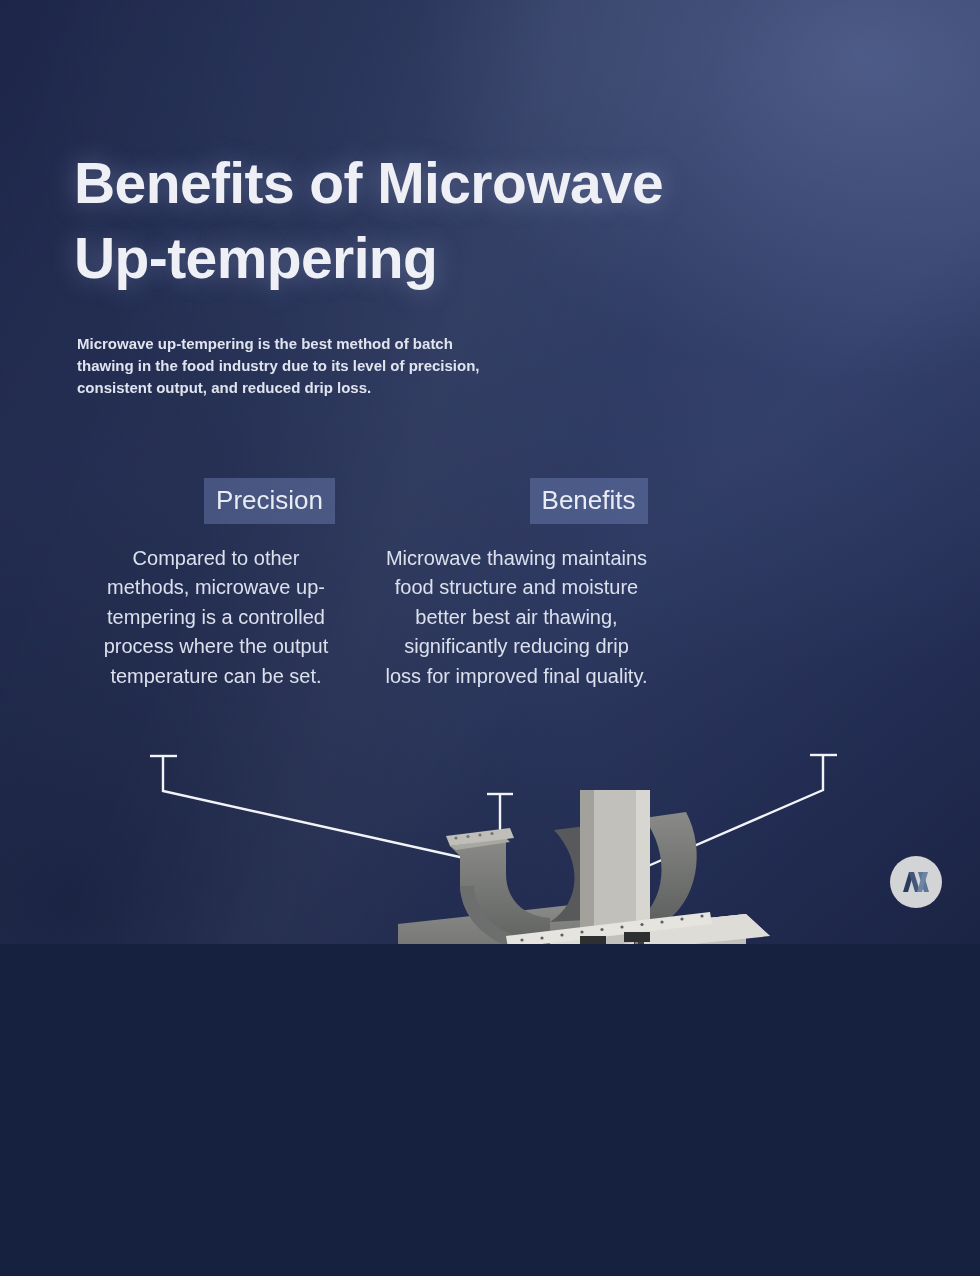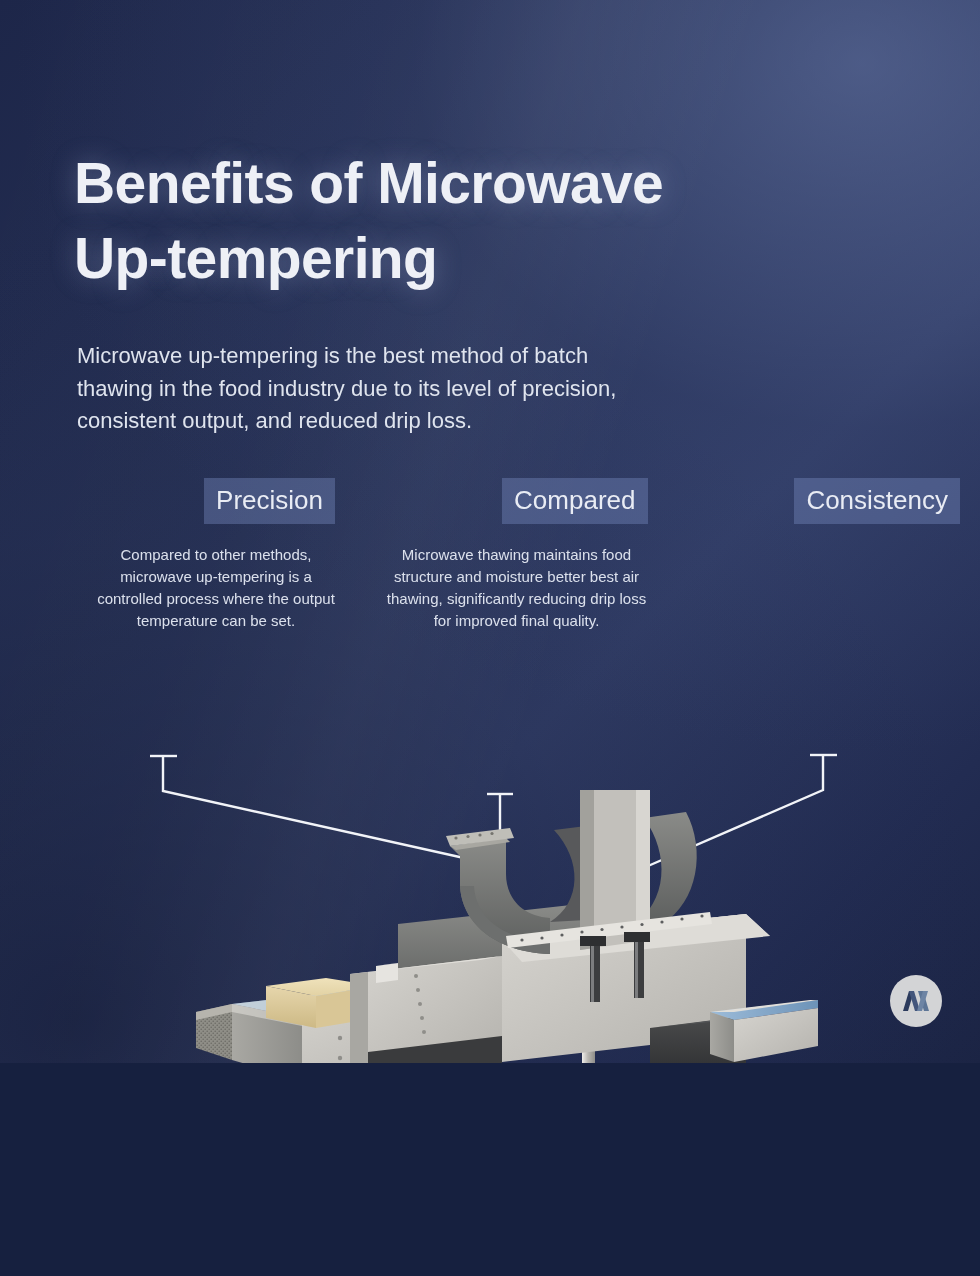--- a/index.html
+++ b/index.html
@@ -3,21 +3,21 @@
 <meta charset="utf-8">
 <style>
   html, body {
     margin: 0;
     padding: 0;
     background: #16203f;
   }
   .page {
     position: relative;
     width: 980px;
-    height: 1063px;
+    height: 944px;
     overflow: hidden;
     font-family: "Liberation Sans", sans-serif;
     background:
       radial-gradient(120% 90% at 88% 6%, rgba(105,122,170,0.55) 0%, rgba(60,74,120,0.25) 38%, rgba(28,37,71,0) 72%),
       radial-gradient(95% 75% at 8% 96%, rgba(22,30,60,0.85) 0%, rgba(26,34,66,0.2) 60%, rgba(28,37,71,0) 100%),
       linear-gradient(135deg, #1d2649 0%, #273257 38%, #313d66 62%, #222c52 85%, #1b2444 100%);
   }
   
   .sheen {
     position: absolute;
@@ -44,23 +44,23 @@
     letter-spacing: -0.6px;
     text-shadow: 0 0 26px rgba(180,196,235,0.35);
     white-space: pre-line;
   }
   .lede {
     position: absolute;
     left: 77px;
     top: 318px;
     width: 730px;
     color: #dfe4ee;
-    font-size: 22px;
+    font-size: 15px;
     line-height: 1.48;
-    font-weight: 400;
+    font-weight: 700;
     white-space: pre-line;
   }
 
   
   .cols {
     position: absolute;
     left: 40px;
     top: 478px;
     width: 920px;
     display: flex;
@@ -78,21 +78,21 @@
     font-size: 26px;
     line-height: 1.0;
     font-weight: 400;
     padding: 9px 12px 11px 12px;
     background: rgba(116,136,188,0.42);
     white-space: nowrap;
   }
   .col-body {
     margin-top: 20px;
     color: #dbe0ec;
-    font-size: 15px;
+    font-size: 20px;
     line-height: 1.47;
     text-align: center;
     font-weight: 400;
     width: 255px;
   }
   .col:nth-child(1) .col-body { width: 238px; }
   .col:nth-child(2) .col-body { width: 262px; }
   .col:nth-child(3) .col-body { width: 248px; }
 
   
@@ -137,25 +137,24 @@
   <p class="lede">Microwave up-tempering is the best method of batch
 thawing in the food industry due to its level of precision,
 consistent output, and reduced drip loss.</p>
 
   <div class="cols">
     <div class="col">
       <span class="col-head">Precision</span>
       <div class="col-body">Compared to other methods, microwave up-tempering is a controlled process where the output temperature can be set.</div>
     </div>
     <div class="col">
-      <span class="col-head">Compared</span>
+      <span class="col-head">Benefits</span>
       <div class="col-body">Microwave thawing maintains food structure and moisture better best air thawing, significantly reducing drip loss for improved final quality.</div>
     </div>
     <div class="col">
-      <span class="col-head">Consistency</span>
     </div>
   </div>
 
   <svg class="leaders" viewBox="0 0 980 1276">
     <g stroke="#f2f4f8" stroke-width="2.4" fill="none" stroke-linecap="butt">
 
       <line x1="150" y1="756" x2="177" y2="756"></line>
       <polyline points="163,757 163,791 500,866"></polyline>
 
       <line x1="487" y1="794" x2="513" y2="794"></line>

